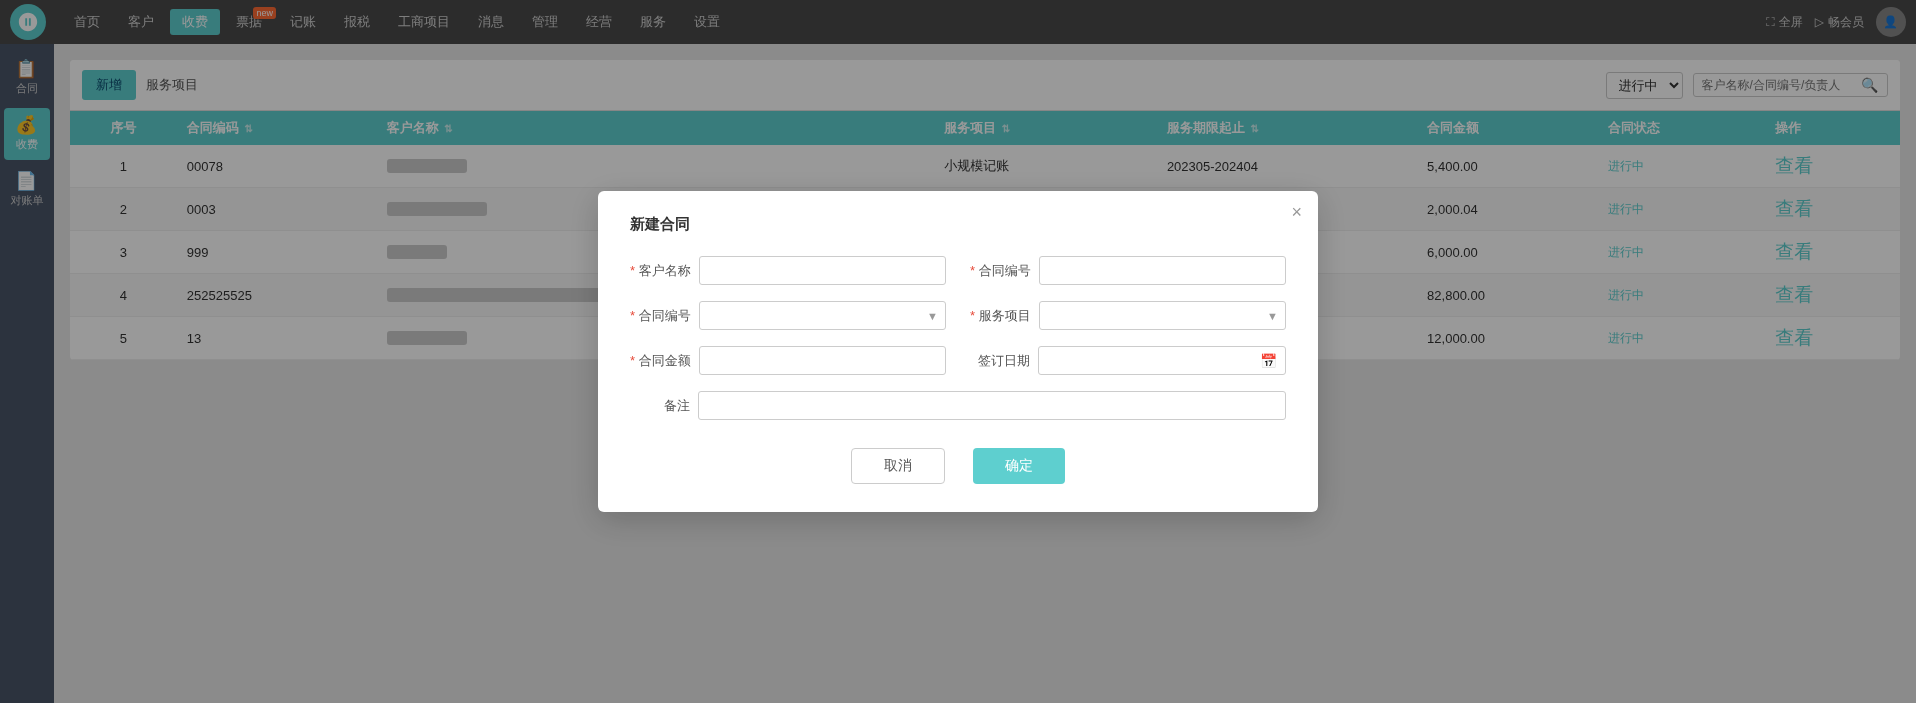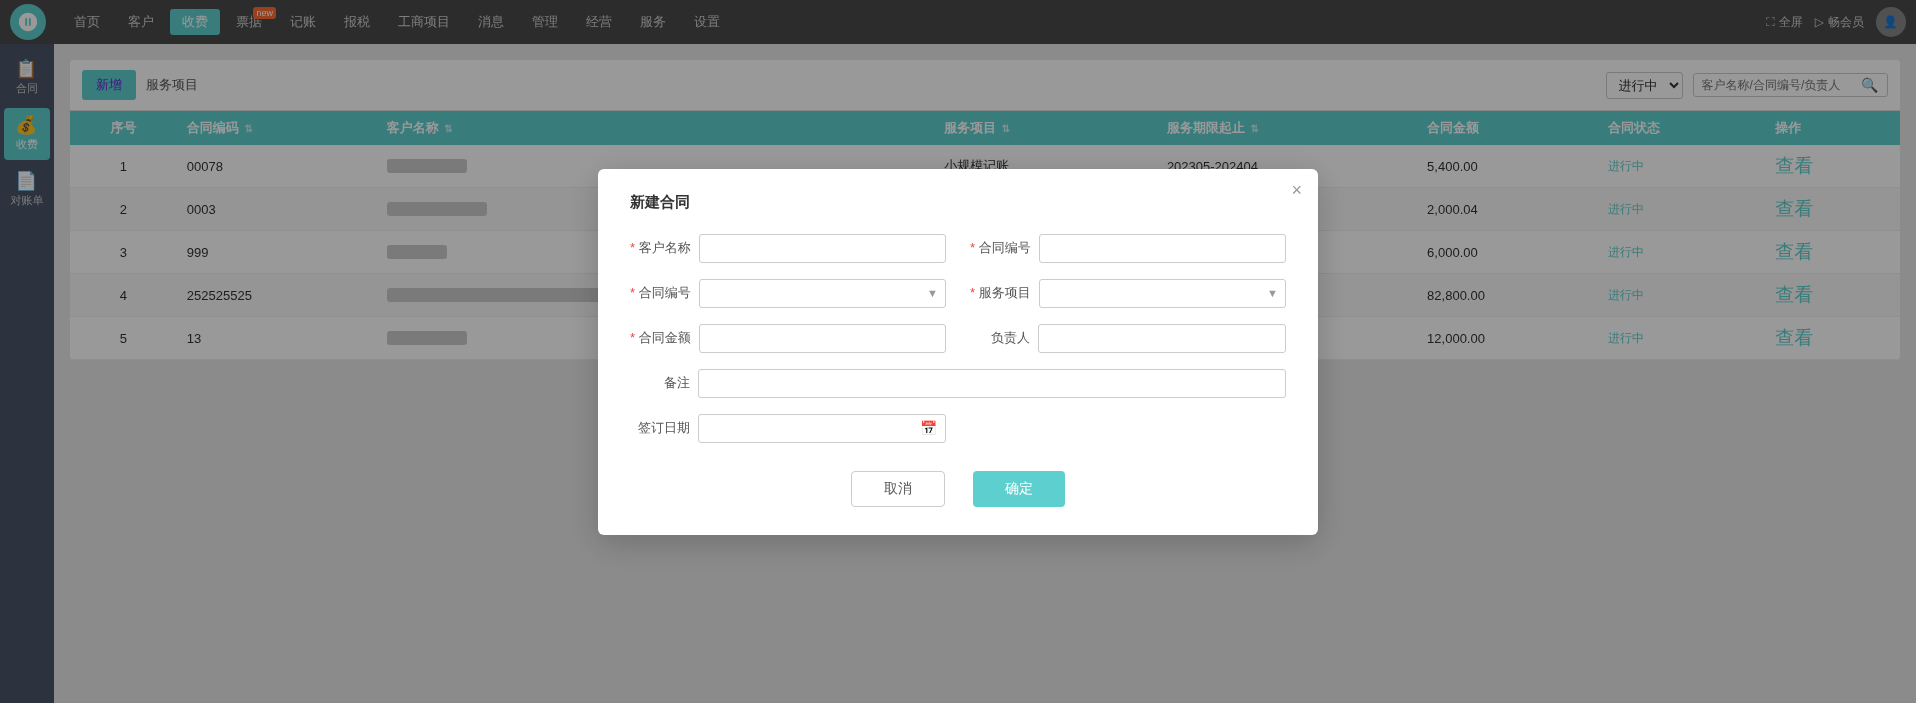--- a/index.html
+++ b/index.html
@@ -120,21 +120,21 @@
     .toolbar {
       display: flex;
       align-items: center;
       padding: 10px 12px;
       gap: 10px;
       background: #fff;
       border-bottom: 1px solid #e0e0e0;
     }
     .btn-new {
       background: #5ecfcf;
-      color: #6d28d9;
+      color: #0c4a6e;
       border: none;
       padding: 6px 14px;
       border-radius: 3px;
       cursor: pointer;
       font-size: 13px;
     }
     .toolbar-label { color: #555; font-size: 13px; }
     .toolbar-spacer { flex: 1; }
     .status-select {
       border: 1px solid #ccc;
@@ -538,37 +538,33 @@
             <option value=""></option>
           </select>
           <span class="select-arrow">▼</span>
         </div>
       </div>
 
       <div class="form-row">
         <span class="form-label required">合同金额</span>
         <input type="text" class="form-input" style="">
       </div>
-      <div class="form-row">
-        <span class="form-label">负责人</span>
-        <input type="text" class="form-input" style="">
-      </div>
-
-      <div class="form-row" style="grid-column: 1 / -1;">
-        <span class="form-label">备注</span>
-        <input type="text" class="form-input" style="">
-      </div>
 
       <div class="form-row">
         <span class="form-label">签订日期</span>
         <div class="date-input-wrap">
           <input type="text" class="date-input" style="">
           <span class="date-icon">📅</span>
         </div>
       </div>
+
+      <div class="form-row" style="grid-column: 1 / -1;">
+        <span class="form-label">备注</span>
+        <input type="text" class="form-input" style="">
+      </div>
     </div>
 
     <div class="modal-footer">
       <button class="btn-cancel">取消</button>
       <button class="btn-confirm">确定</button>
     </div>
   </div>
 </div>
 
 </body></html>

